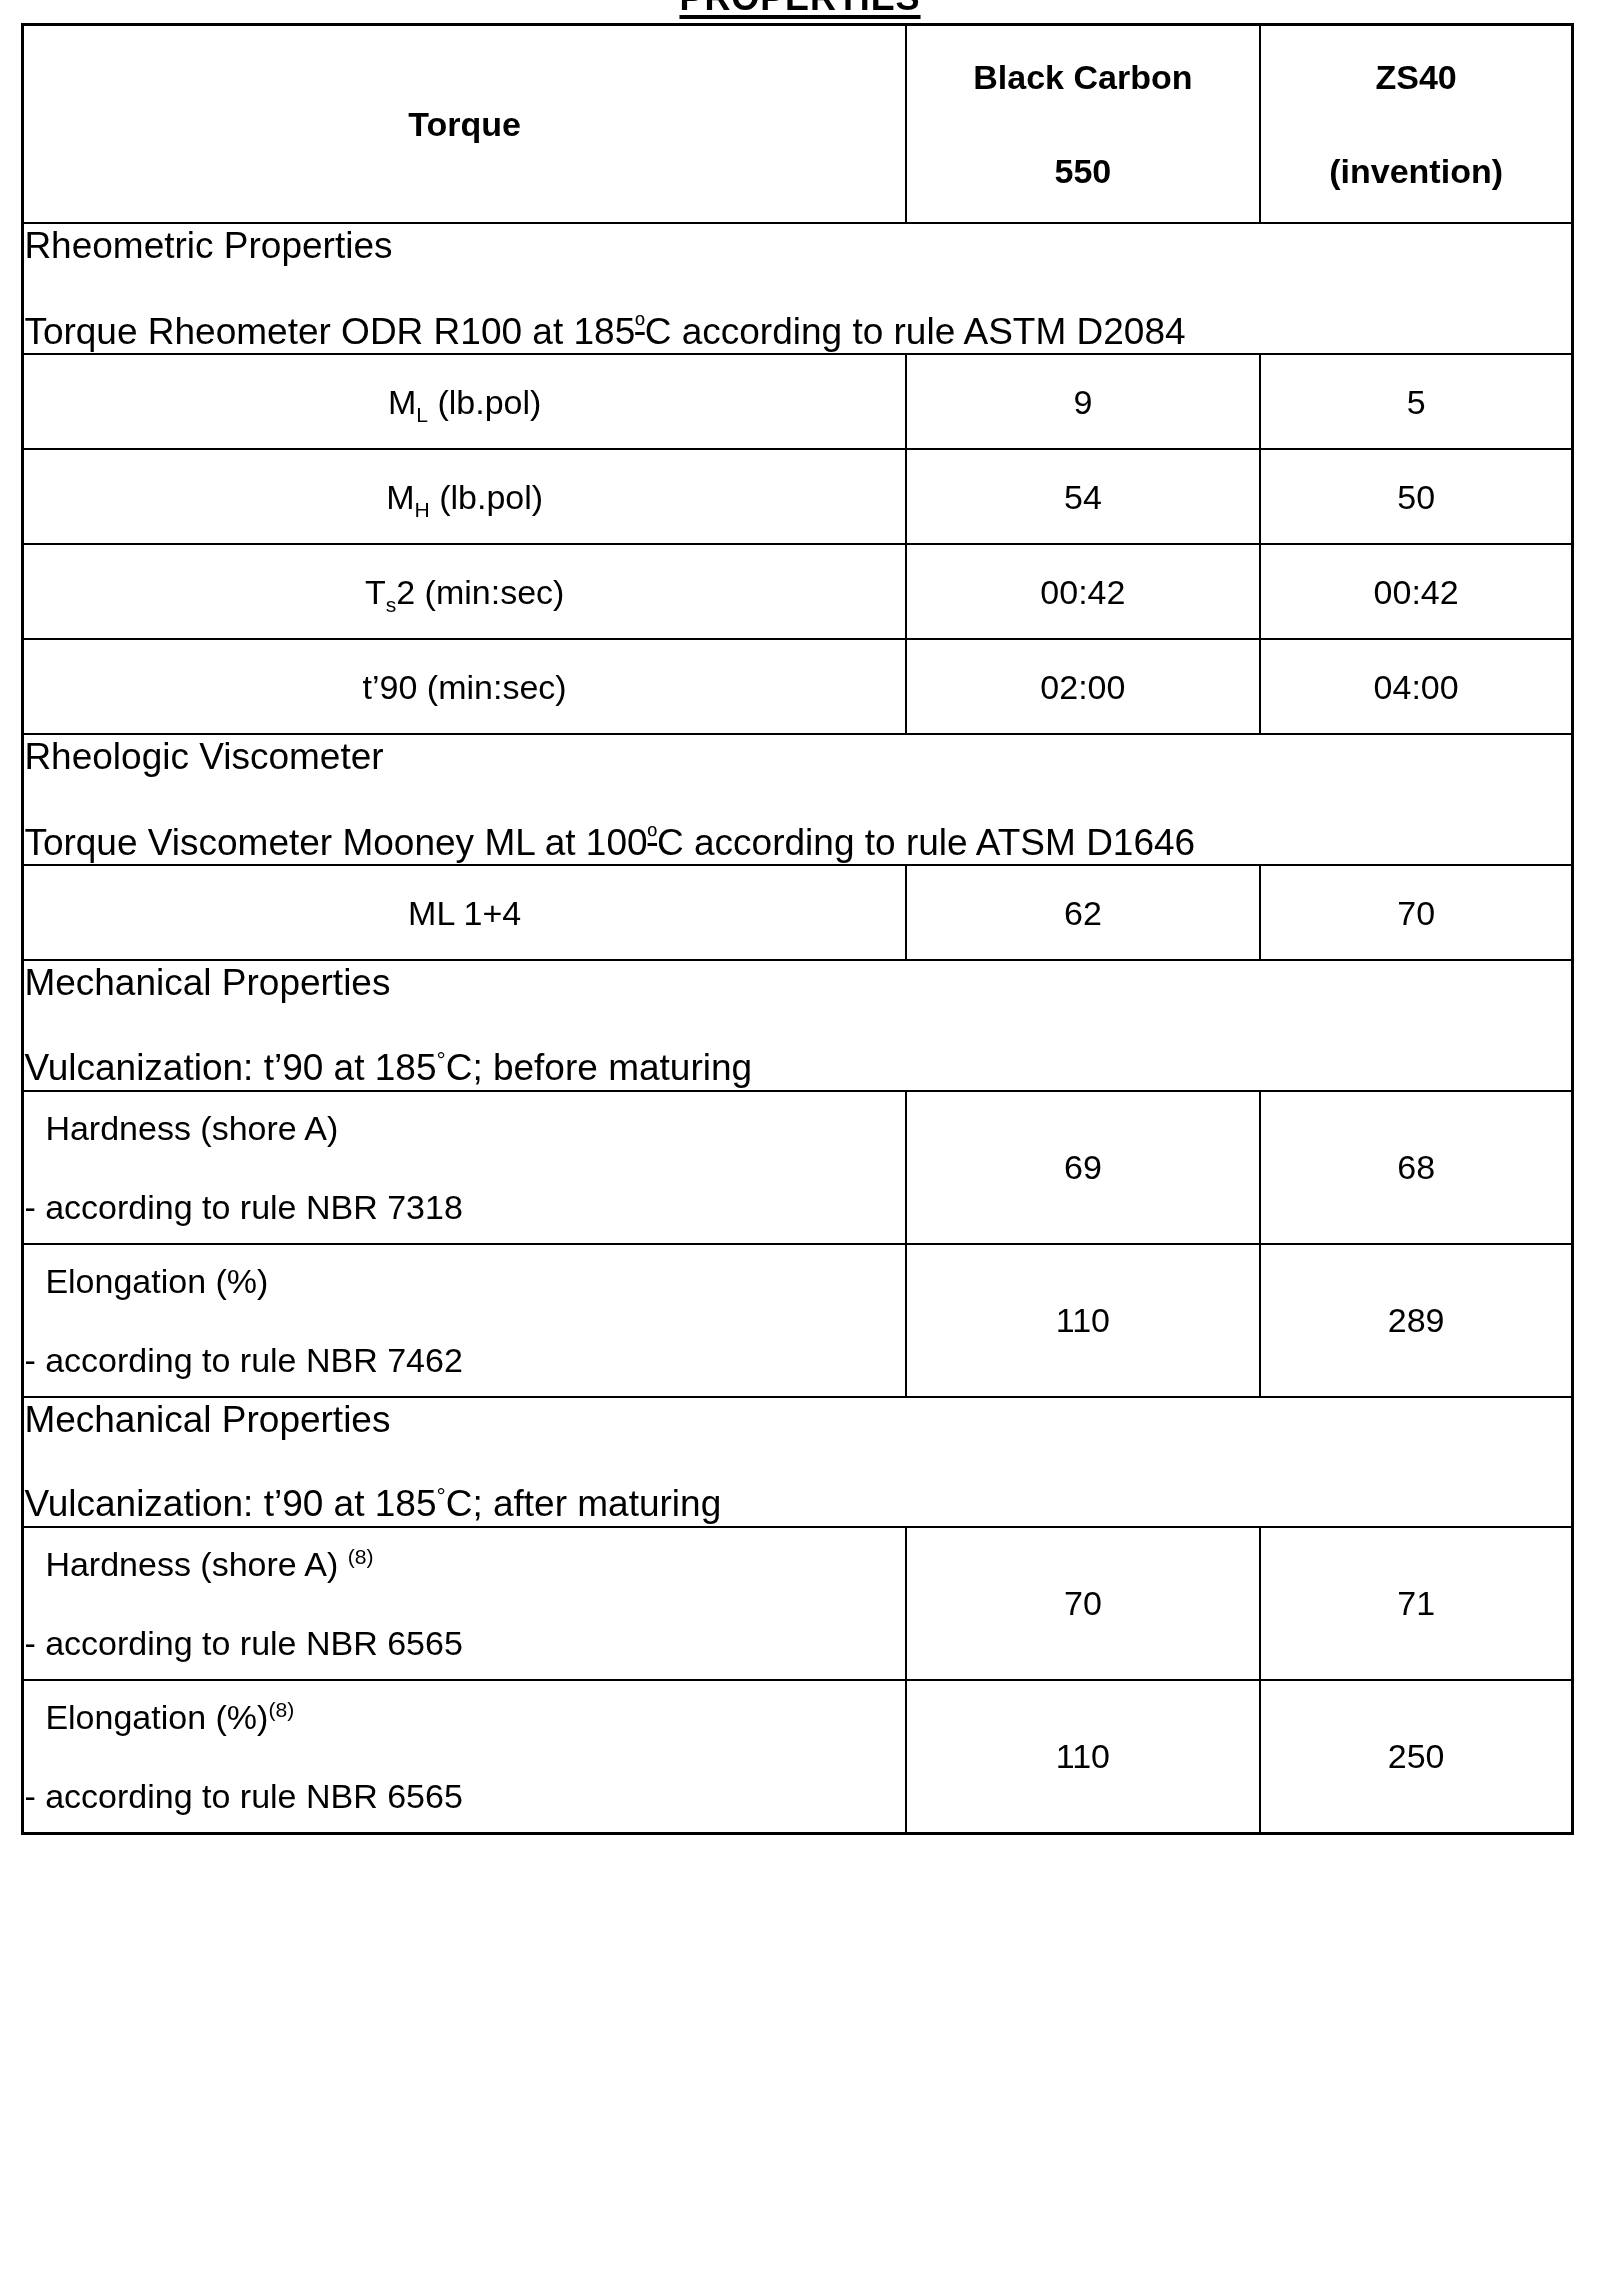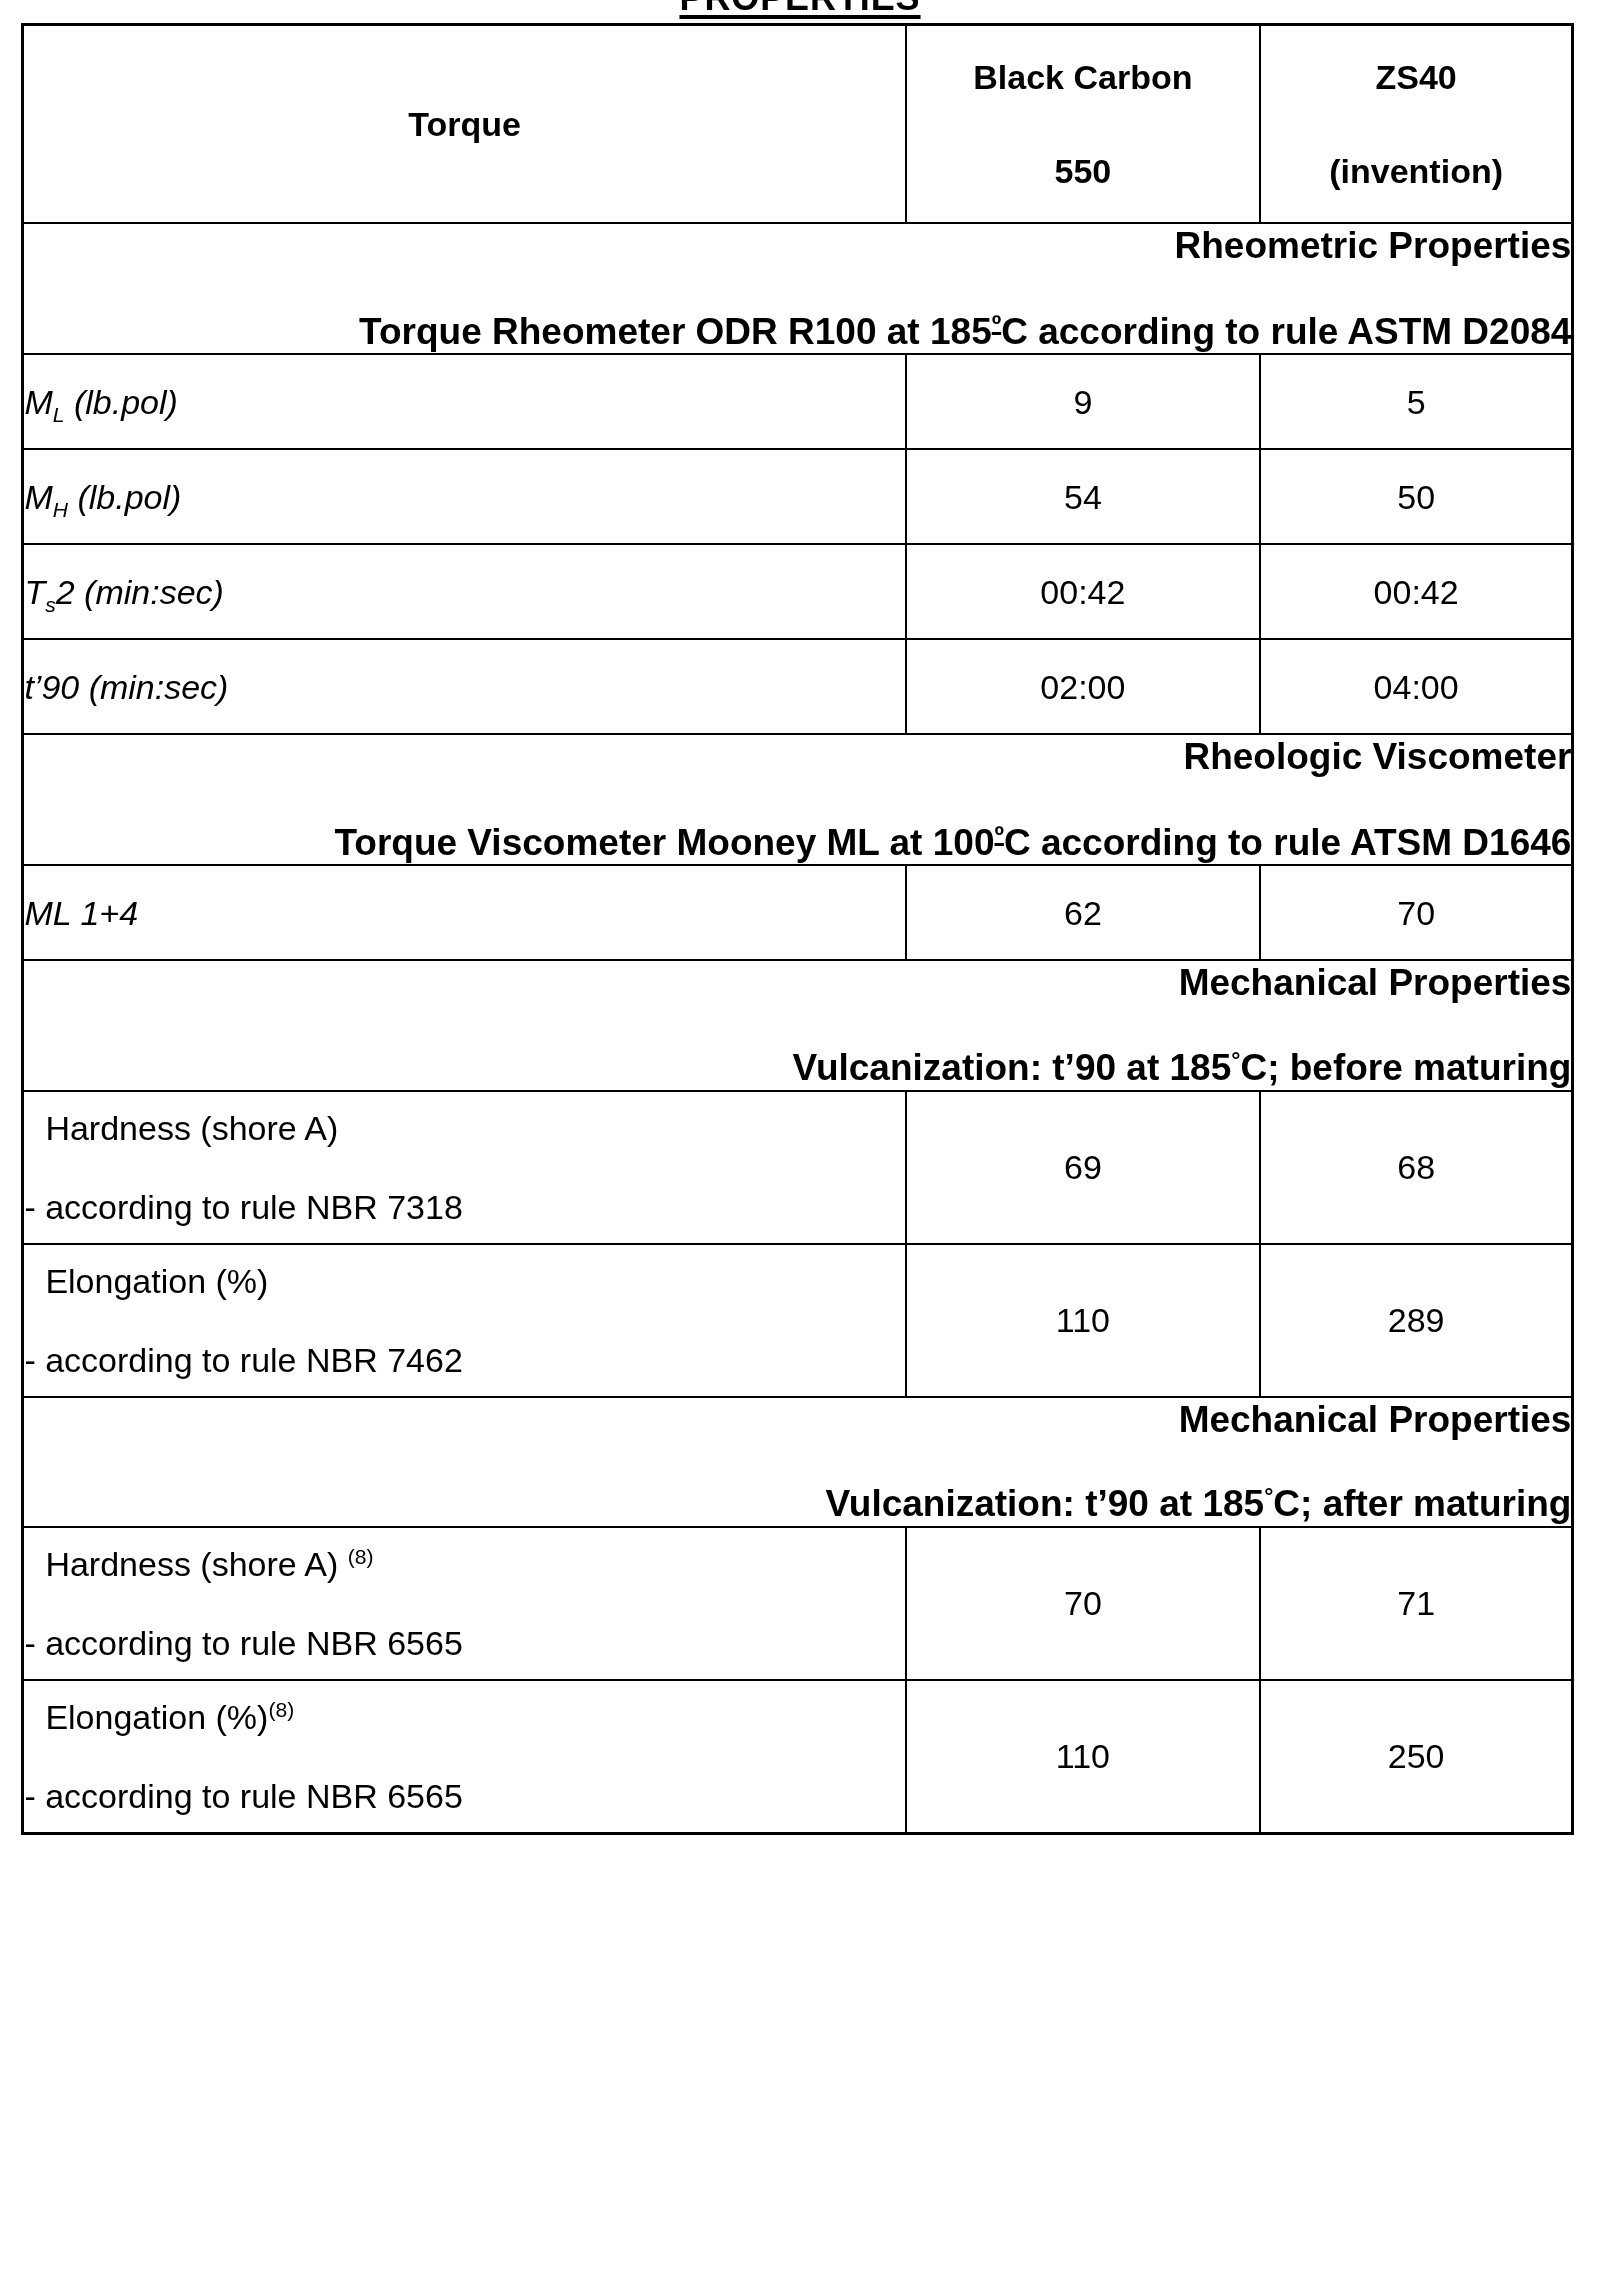--- a/index.html
+++ b/index.html
@@ -65,41 +65,40 @@
     text-align: center;
     font-weight: bold;
     font-size: 36px;
     padding: 0 5.3px;
   }
   .hdr-col .l1 { display: block; margin-bottom: 53px; }
   .hdr-col .l2 { display: block; text-align: center; }
 
   
   .section-cell {
-    text-align: right;
-    font-weight: bold;
+    text-align: left;
+    font-weight: normal;
     padding: 23px 7.1px 27px 7.1px;
   }
   .section-cell .sec-title {
     display: block;
     font-size: 37px;
     margin-bottom: 41px;
   }
   .section-cell .sec-sub {
     display: block;
     font-size: 37px;
     white-space: nowrap;
   }
 
   
   .lbl-center {
-    text-align: left;
+    text-align: center;
     height: 93px;
     padding: 3.6px 9px;
-    font-style: italic;
   }
   .val {
     text-align: center;
     padding: 3.6px 7.1px;
   }
 
   
   .lbl-left {
     text-align: left;
     padding: 16px 9px 16px 5.3px;

